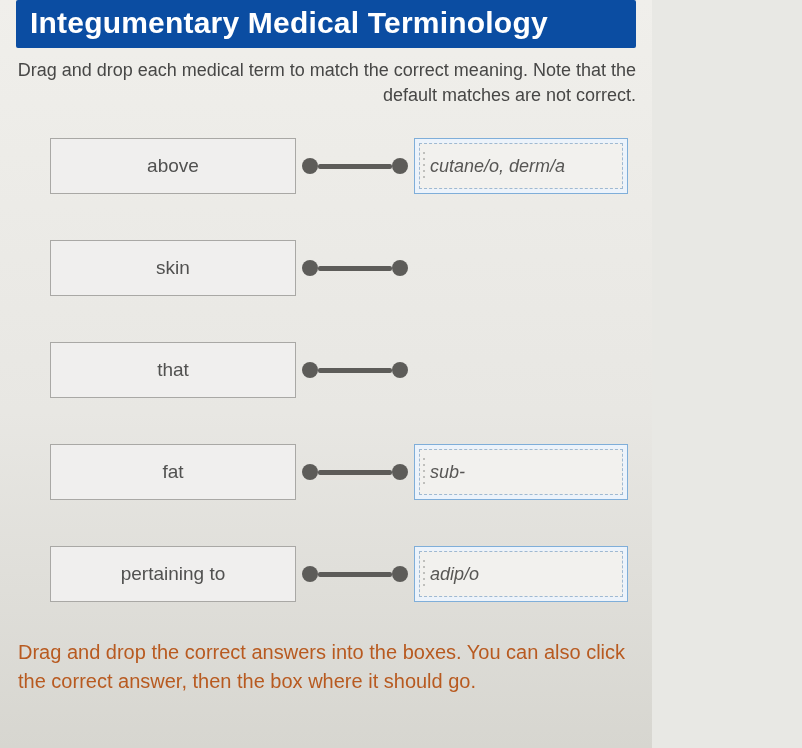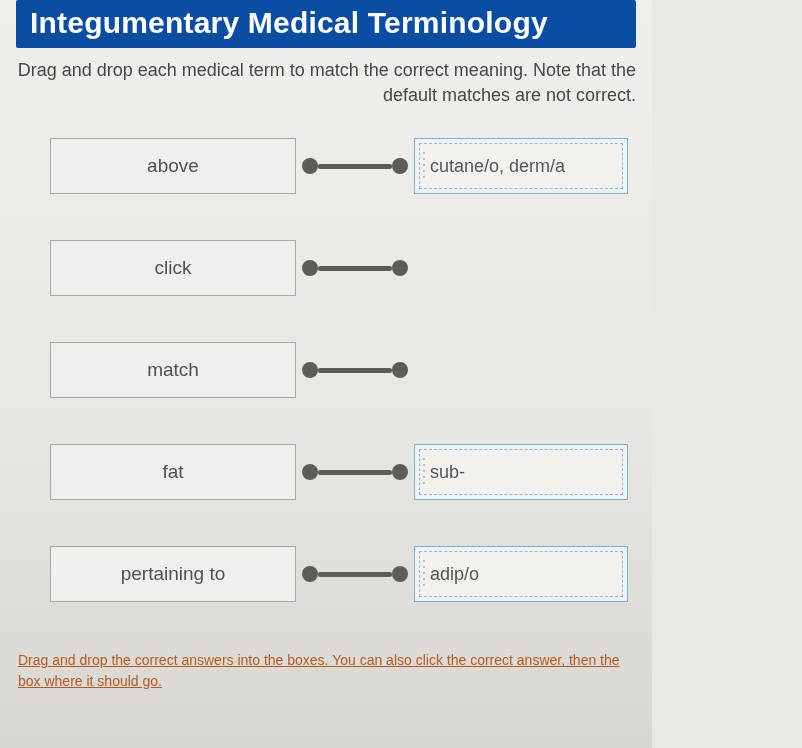--- a/index.html
+++ b/index.html
@@ -77,20 +77,21 @@
     border-radius: 2px;
   }
   .right-slot {
     flex: 1;
     height: 56px;
     border: 1px solid #7faed9;
     background: #ecf3fb;
     display: flex;
     align-items: flex-start;
     padding: 4px;
+    font-style: italic;
   }
   .right-chip {
     height: 46px;
     width: 100%;
     border: 1px dashed #9fb9d2;
     background: #f2f1ee;
     display: flex;
     align-items: center;
     padding-left: 10px;
     color: #575654;
@@ -102,26 +103,25 @@
     content: "";
     position: absolute;
     left: 2px; top: 6px; bottom: 6px;
     width: 4px;
     background-image: radial-gradient(#bfbfbc 1px, transparent 1px);
     background-size: 4px 6px;
     background-repeat: repeat-y;
   }
   .hint {
     color: #b85a20;
-    font-size: 14px;
+    font-size: 20px;
     line-height: 1.45;
-    margin-top: 48px;
+    margin-top: 36px;
     padding-left: 2px;
     padding-right: 8px;
-    text-decoration: underline;
   }
 </style>
 </head>
 <body>
 
 <div class="panel">
 
   <div class="title-bar">Integumentary Medical Terminology</div>
 
   <div class="instructions">Drag and drop each medical term to match the correct meaning. Note that the default matches are not correct.</div>
@@ -134,30 +134,30 @@
         <div class="dot"></div>
         <div class="bar"></div>
         <div class="dot"></div>
       </div>
       <div class="right-slot">
         <div class="right-chip">cutane/o, derm/a</div>
       </div>
     </div>
 
     <div class="row">
-      <div class="left-card">click</div>
+      <div class="left-card">skin</div>
       <div class="joiner">
         <div class="dot"></div>
         <div class="bar"></div>
         <div class="dot"></div>
       </div>
     </div>
 
     <div class="row">
-      <div class="left-card">match</div>
+      <div class="left-card">that</div>
       <div class="joiner">
         <div class="dot"></div>
         <div class="bar"></div>
         <div class="dot"></div>
       </div>
     </div>
 
     <div class="row">
       <div class="left-card">fat</div>
       <div class="joiner">

